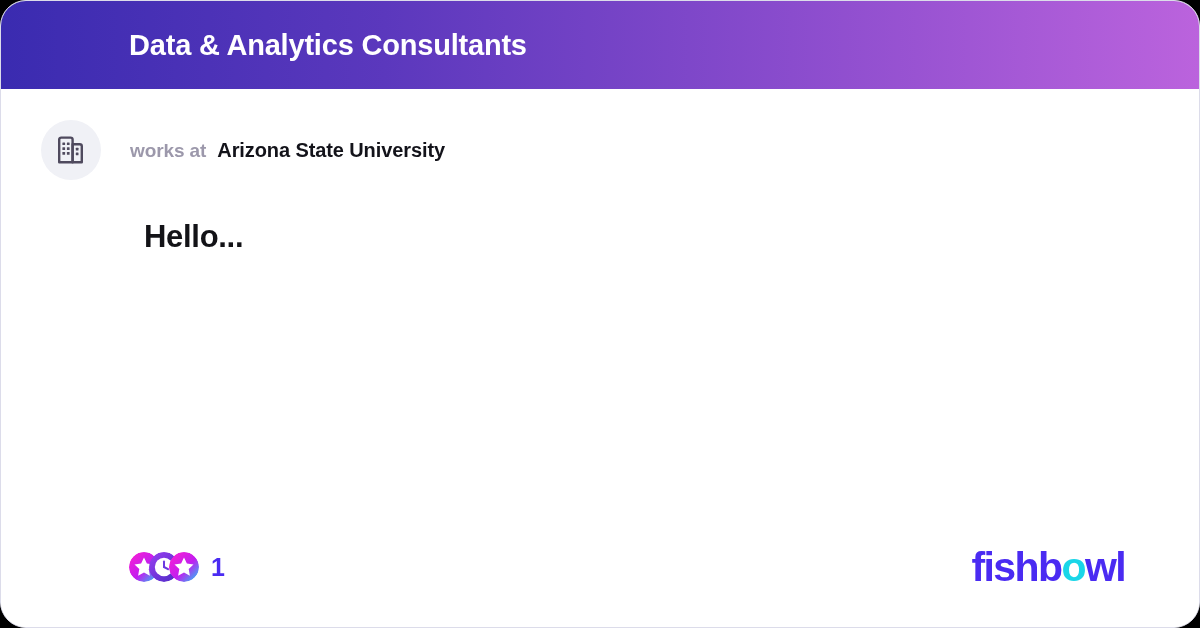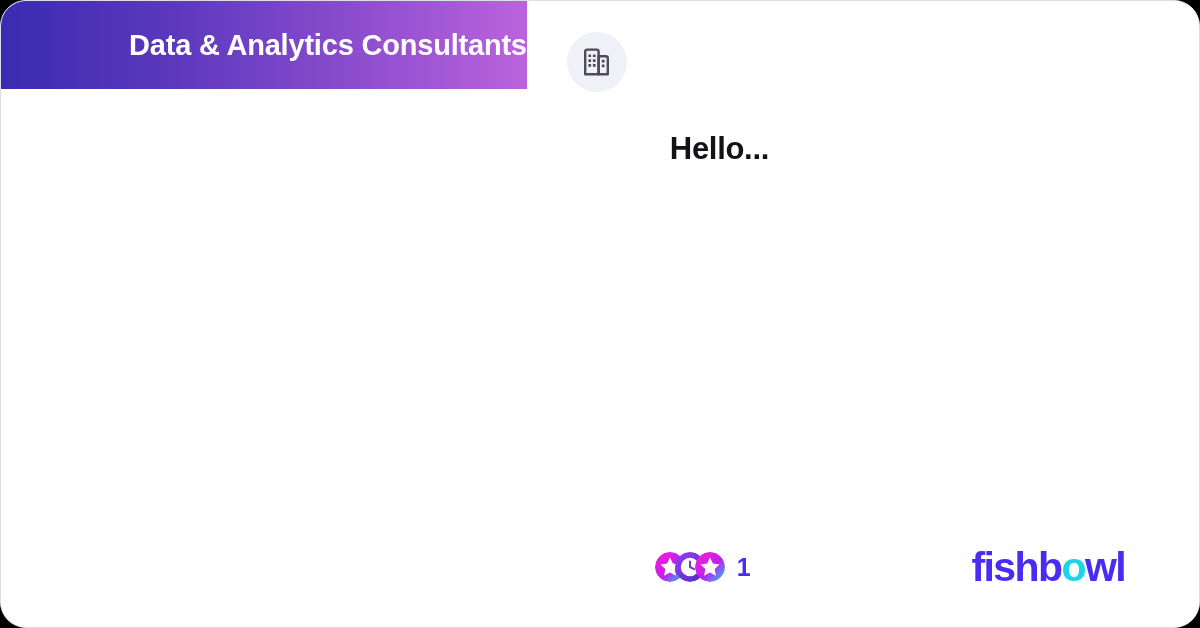--- a/index.html
+++ b/index.html
@@ -16,21 +16,21 @@
     position: absolute;
     left: 0;
     top: 0;
     width: 1200px;
     height: 628px;
     background: #ffffff;
     border-radius: 26px;
     border: 1px solid #dcdcea;
     overflow: hidden;
     display: flex;
-    flex-direction: row;
+    flex-direction: column;
   }
 
   
   #card-header {
     height: 88px;
     flex: 0 0 88px;
     background: linear-gradient(90deg, #3a2bb0 0%, #5b38bd 32%, #8a4ccd 66%, #bb63dd 100%);
     display: flex;
     align-items: center;
     padding-left: 128px;
@@ -188,20 +188,24 @@
               <rect x="12.9" y="14.2" width="2.7" height="2.7" rx="0.5"></rect>
               <rect x="8.4" y="19.0" width="2.7" height="2.7" rx="0.5"></rect>
               <rect x="12.9" y="19.0" width="2.7" height="2.7" rx="0.5"></rect>
               <rect x="21.8" y="14.8" width="2.7" height="2.7" rx="0.5"></rect>
               <rect x="21.8" y="19.6" width="2.7" height="2.7" rx="0.5"></rect>
             </g>
           </svg>
         </span>
       </div>
 
+      <div id="author-meta">
+        <span id="works-at-label">works at</span>
+        <span id="company-name">Arizona State University</span>
+      </div>
 
     </div>
 
     <div id="post-text">Hello...</div>
 
     <div id="card-footer">
 
       <div id="reactions">
         <div id="reaction-icons">
 

